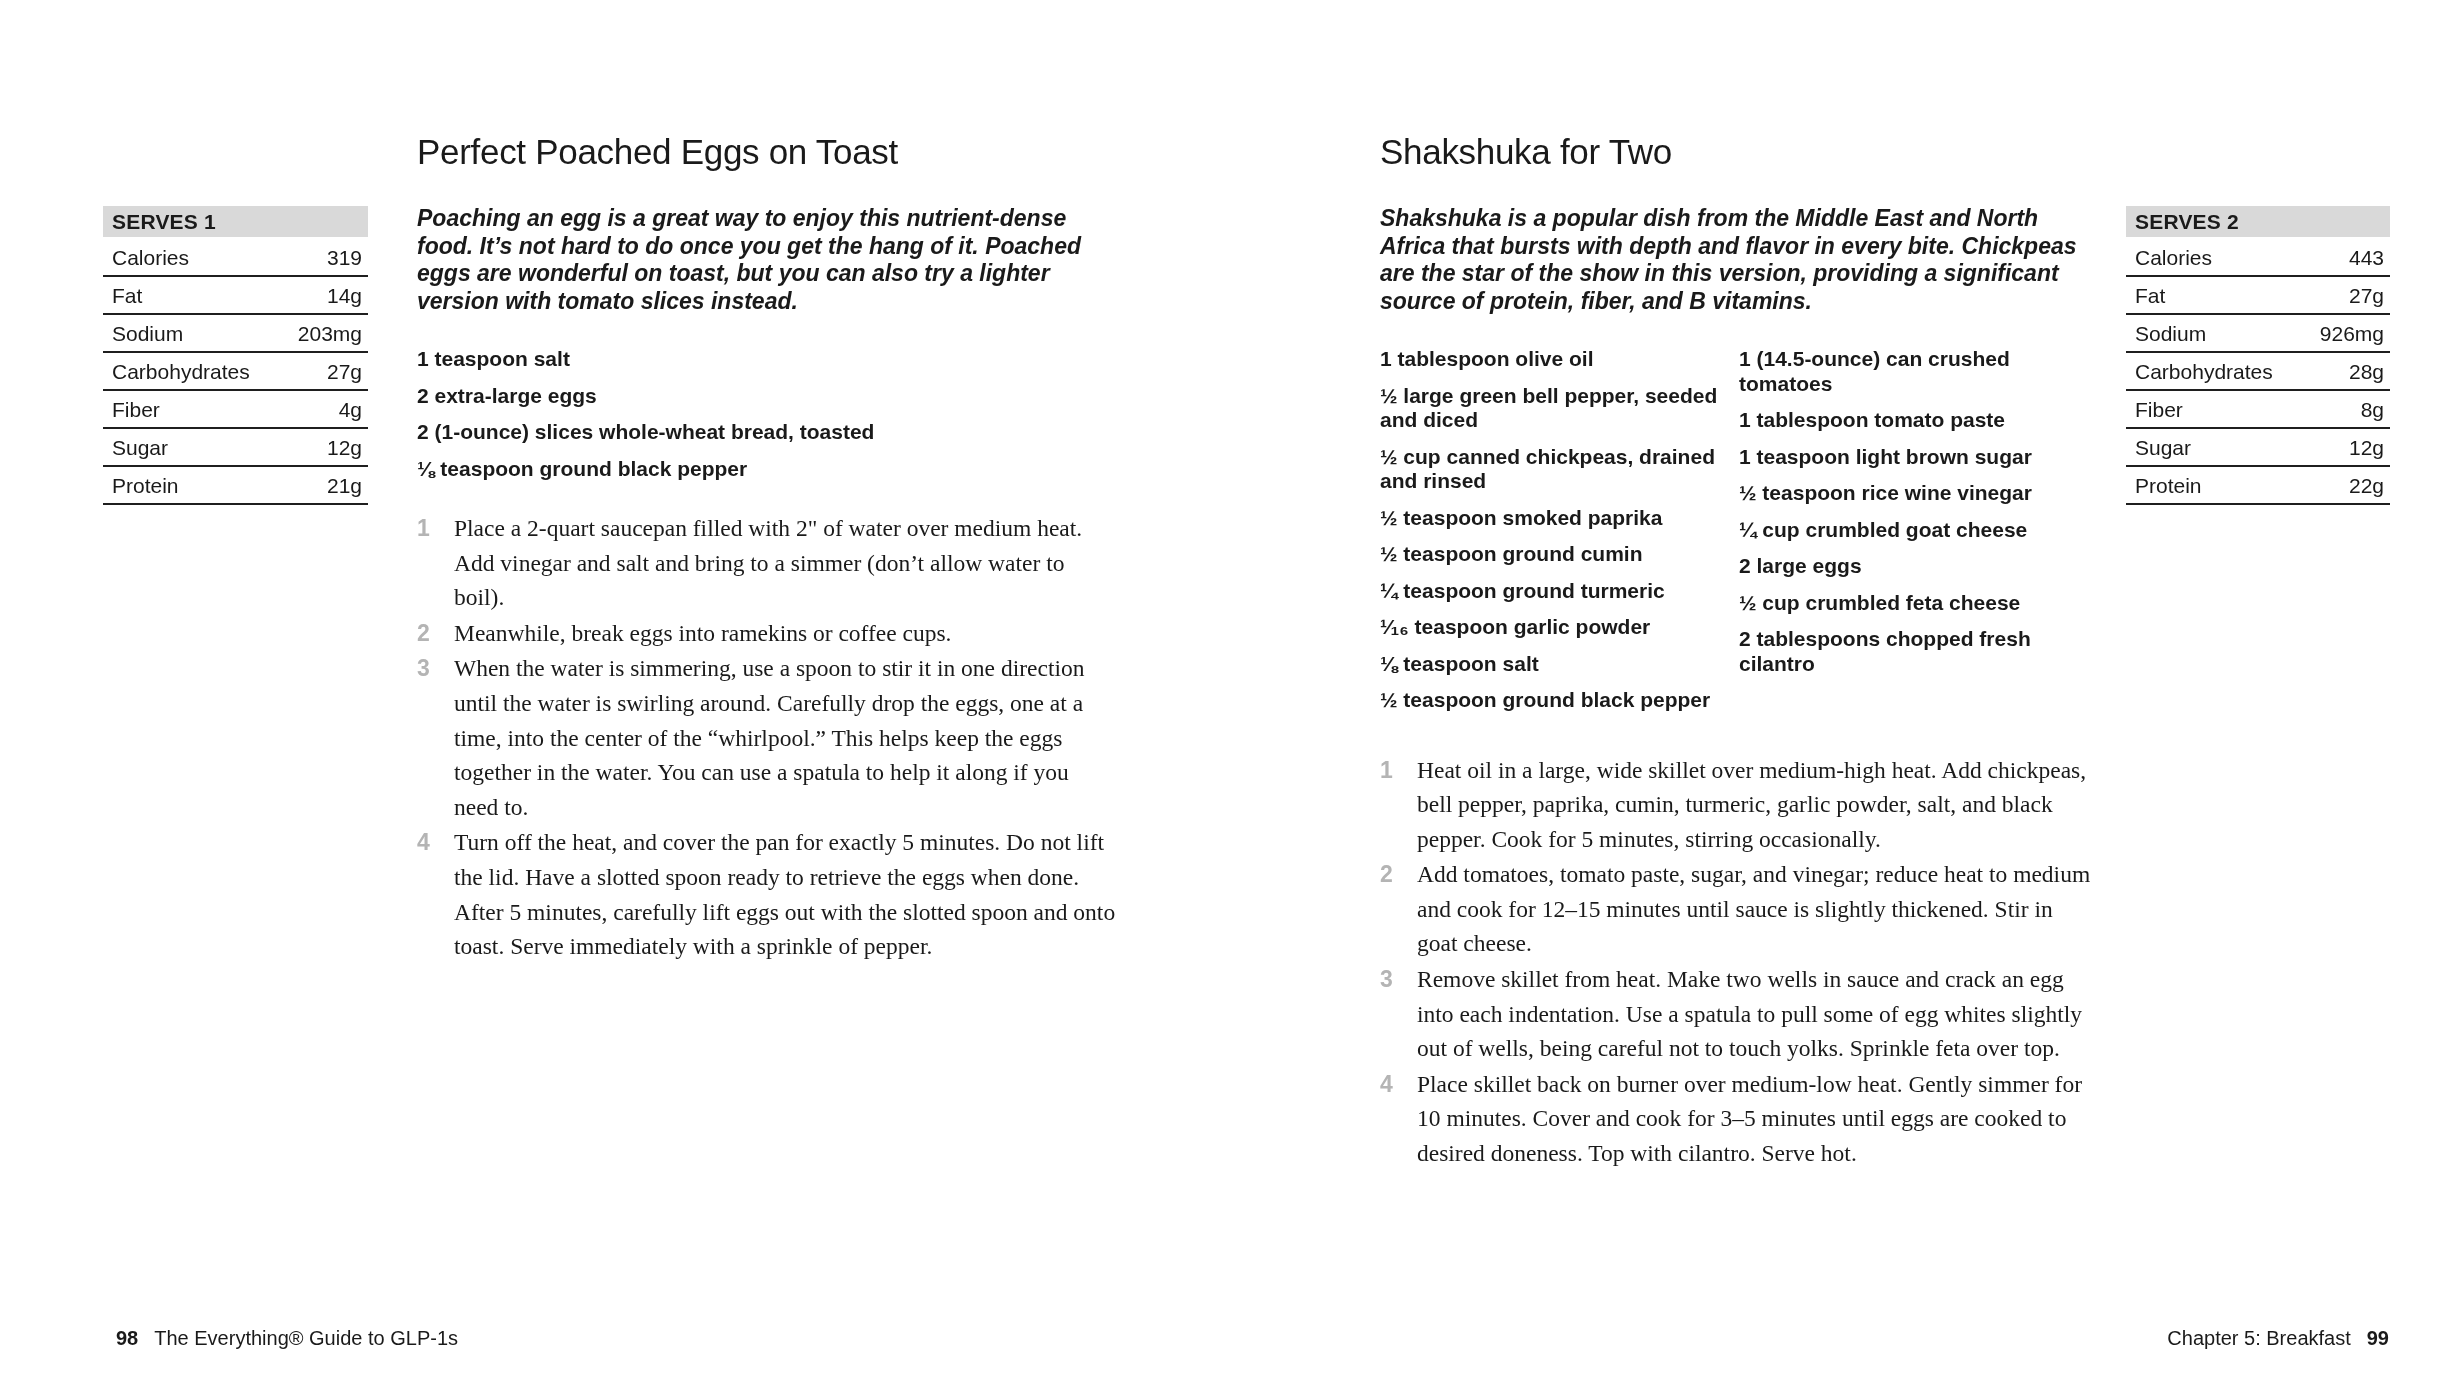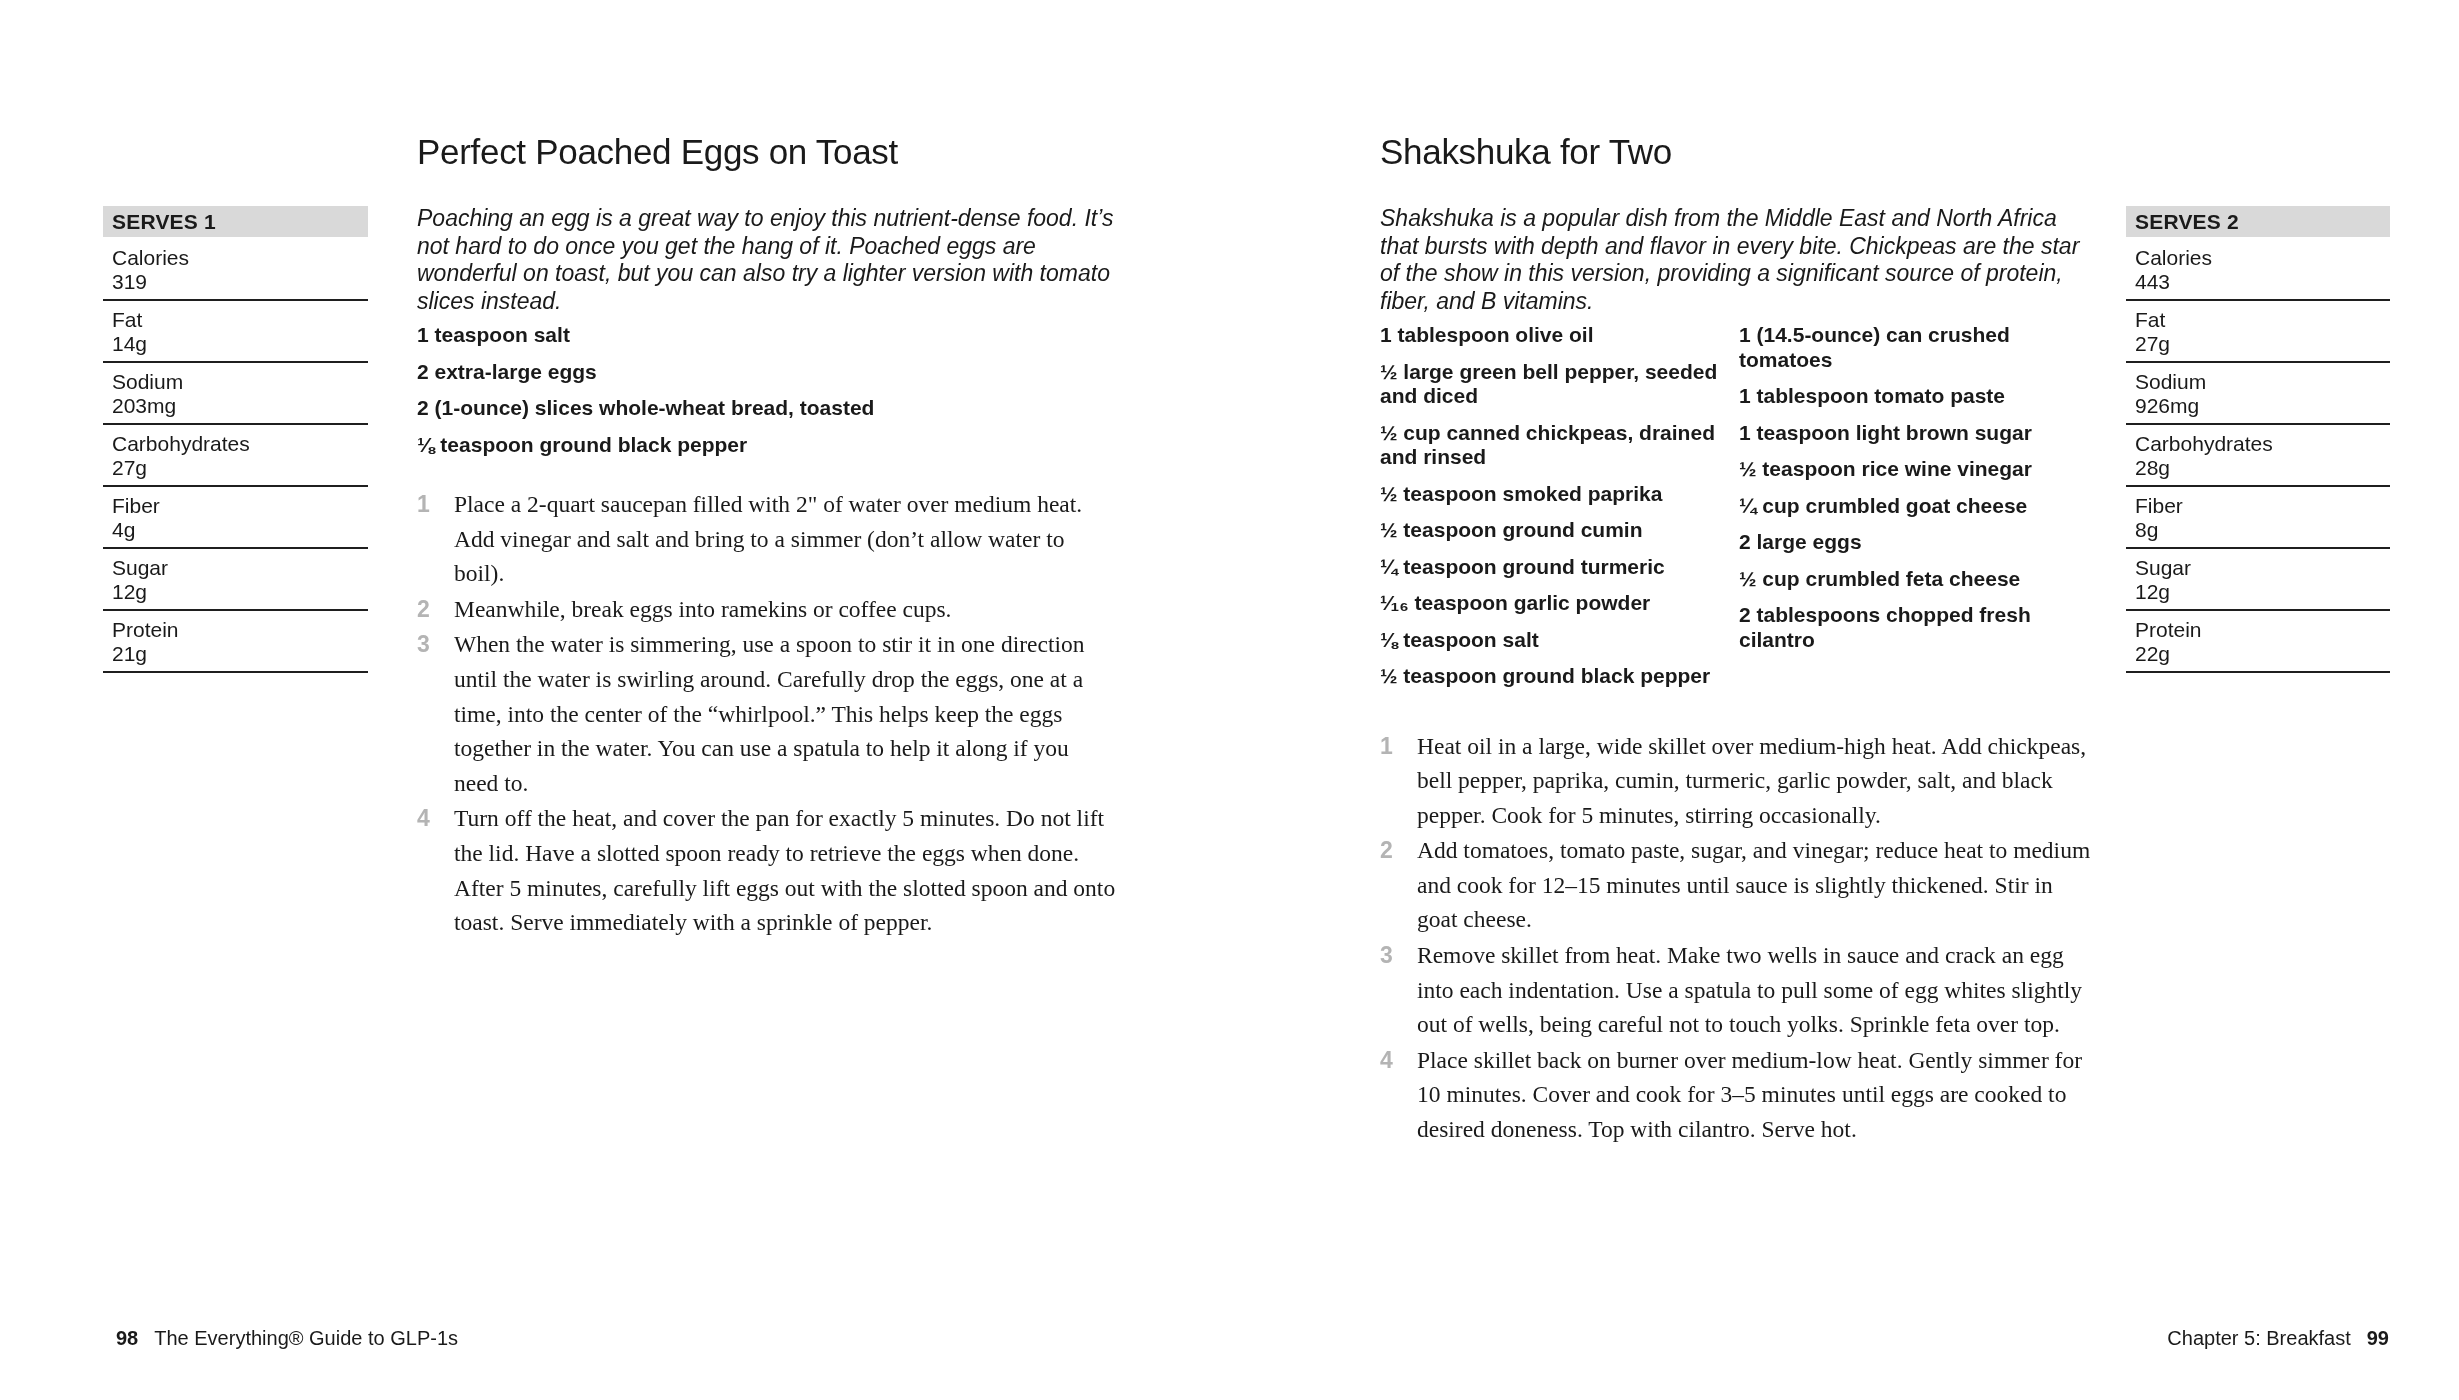--- a/index.html
+++ b/index.html
@@ -7,31 +7,31 @@
               font-family:"Liberation Sans", sans-serif; color:#1a1a1a; }
   .spread { position:relative; width:2459px; height:1400px; background:#fff; }
 
   
   .nut-table { position:absolute; font-size:21px; }
   .nut-table.left  { left:103px;  top:206px; width:265px; }
   .nut-table.right { left:2126px; top:206px; width:264px; }
   .nut-header { background:#d9d9d9; font-weight:bold; padding:4px 9px 3px 9px;
                 letter-spacing:.2px; margin-bottom:2px; }
   .nut-row { display:flex; justify-content:space-between; align-items:baseline;
-             padding:7px 6px 5px 9px; border-bottom:2px solid #1f1f1f;flex-direction:column; }
+             padding:7px 6px 5px 9px; border-bottom:2px solid #1f1f1f; }
   .nut-label { }
   .nut-value { }
 
   
   .main-col { position:absolute; top:132px; }
   .main-col.left  { left:417px;  width:702px; }
   .main-col.right { left:1380px; width:712px; }
 
   .recipe-title { font-size:35px; font-weight:normal; letter-spacing:-.3px; margin-bottom:33px; }
-  .recipe-intro { font-style:italic; font-size:23px; line-height:27.5px; margin-bottom:8px; }
+  .recipe-intro { font-style:italic; font-size:23px; line-height:27.5px; margin-bottom:32px;font-weight:bold; }
 
   .ingredients { margin-bottom:30px; }
   .ing-cols { display:flex; gap:20px; margin-bottom:28px; }
   .ing-col { width:339px; }
   .ing { font-weight:bold; font-size:21px; line-height:24.5px; margin-bottom:12px; }
 
   .steps { }
   .step { display:flex; margin-bottom:1px; }
   .step-num { color:#b4b4b4; font-weight:bold; font-size:23px; line-height:34.6px;
               width:22px; flex:none; margin-right:15px; }

